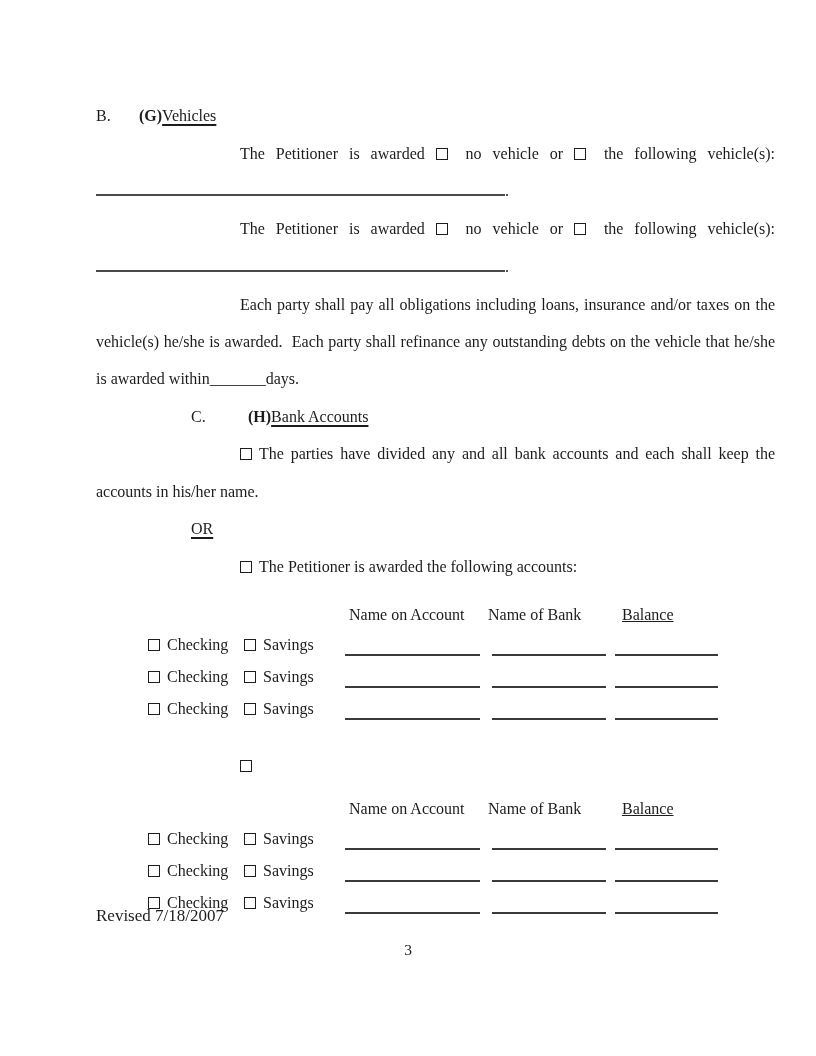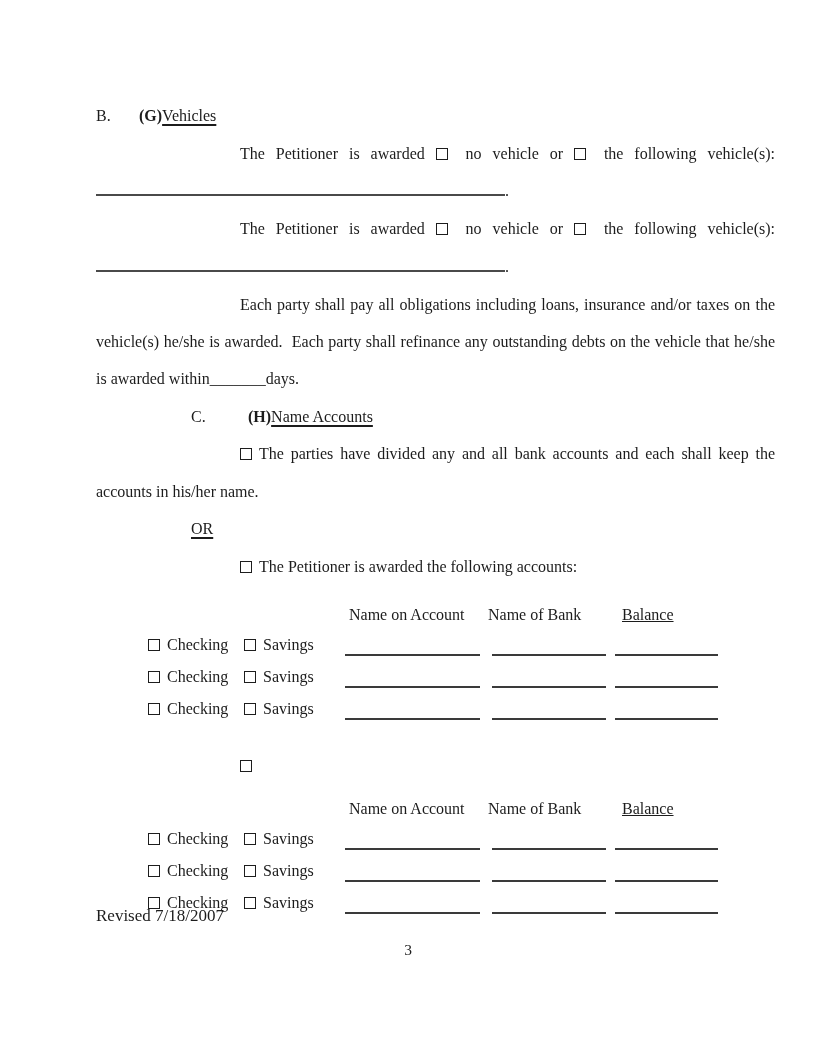--- a/index.html
+++ b/index.html
@@ -84,21 +84,21 @@
     <span class="cb"></span>
     <span>the following vehicle(s):</span>
   </div>
   <div class="row">
     <span class="vblank"></span><span>.</span>
   </div>
 
   <div class="para">Each party shall pay all obligations including loans, insurance and/or taxes on the vehicle(s) he/she is awarded.&nbsp; Each party shall refinance any outstanding debts on the vehicle that he/she is awarded within_______days.</div>
 
   <div class="row head-c">
-    <span class="sec-label-c">C.</span><span class="tag">(H)</span><span class="u">Name Accounts</span>
+    <span class="sec-label-c">C.</span><span class="tag">(H)</span><span class="u">Bank Accounts</span>
   </div>
 
   <div class="para">
     <span class="cb"></span><span>The parties have divided any and all bank accounts and each shall keep the accounts in his/her name.</span>
   </div>
 
   <div class="row or-row">
     <span class="u">OR</span>
   </div>
 

